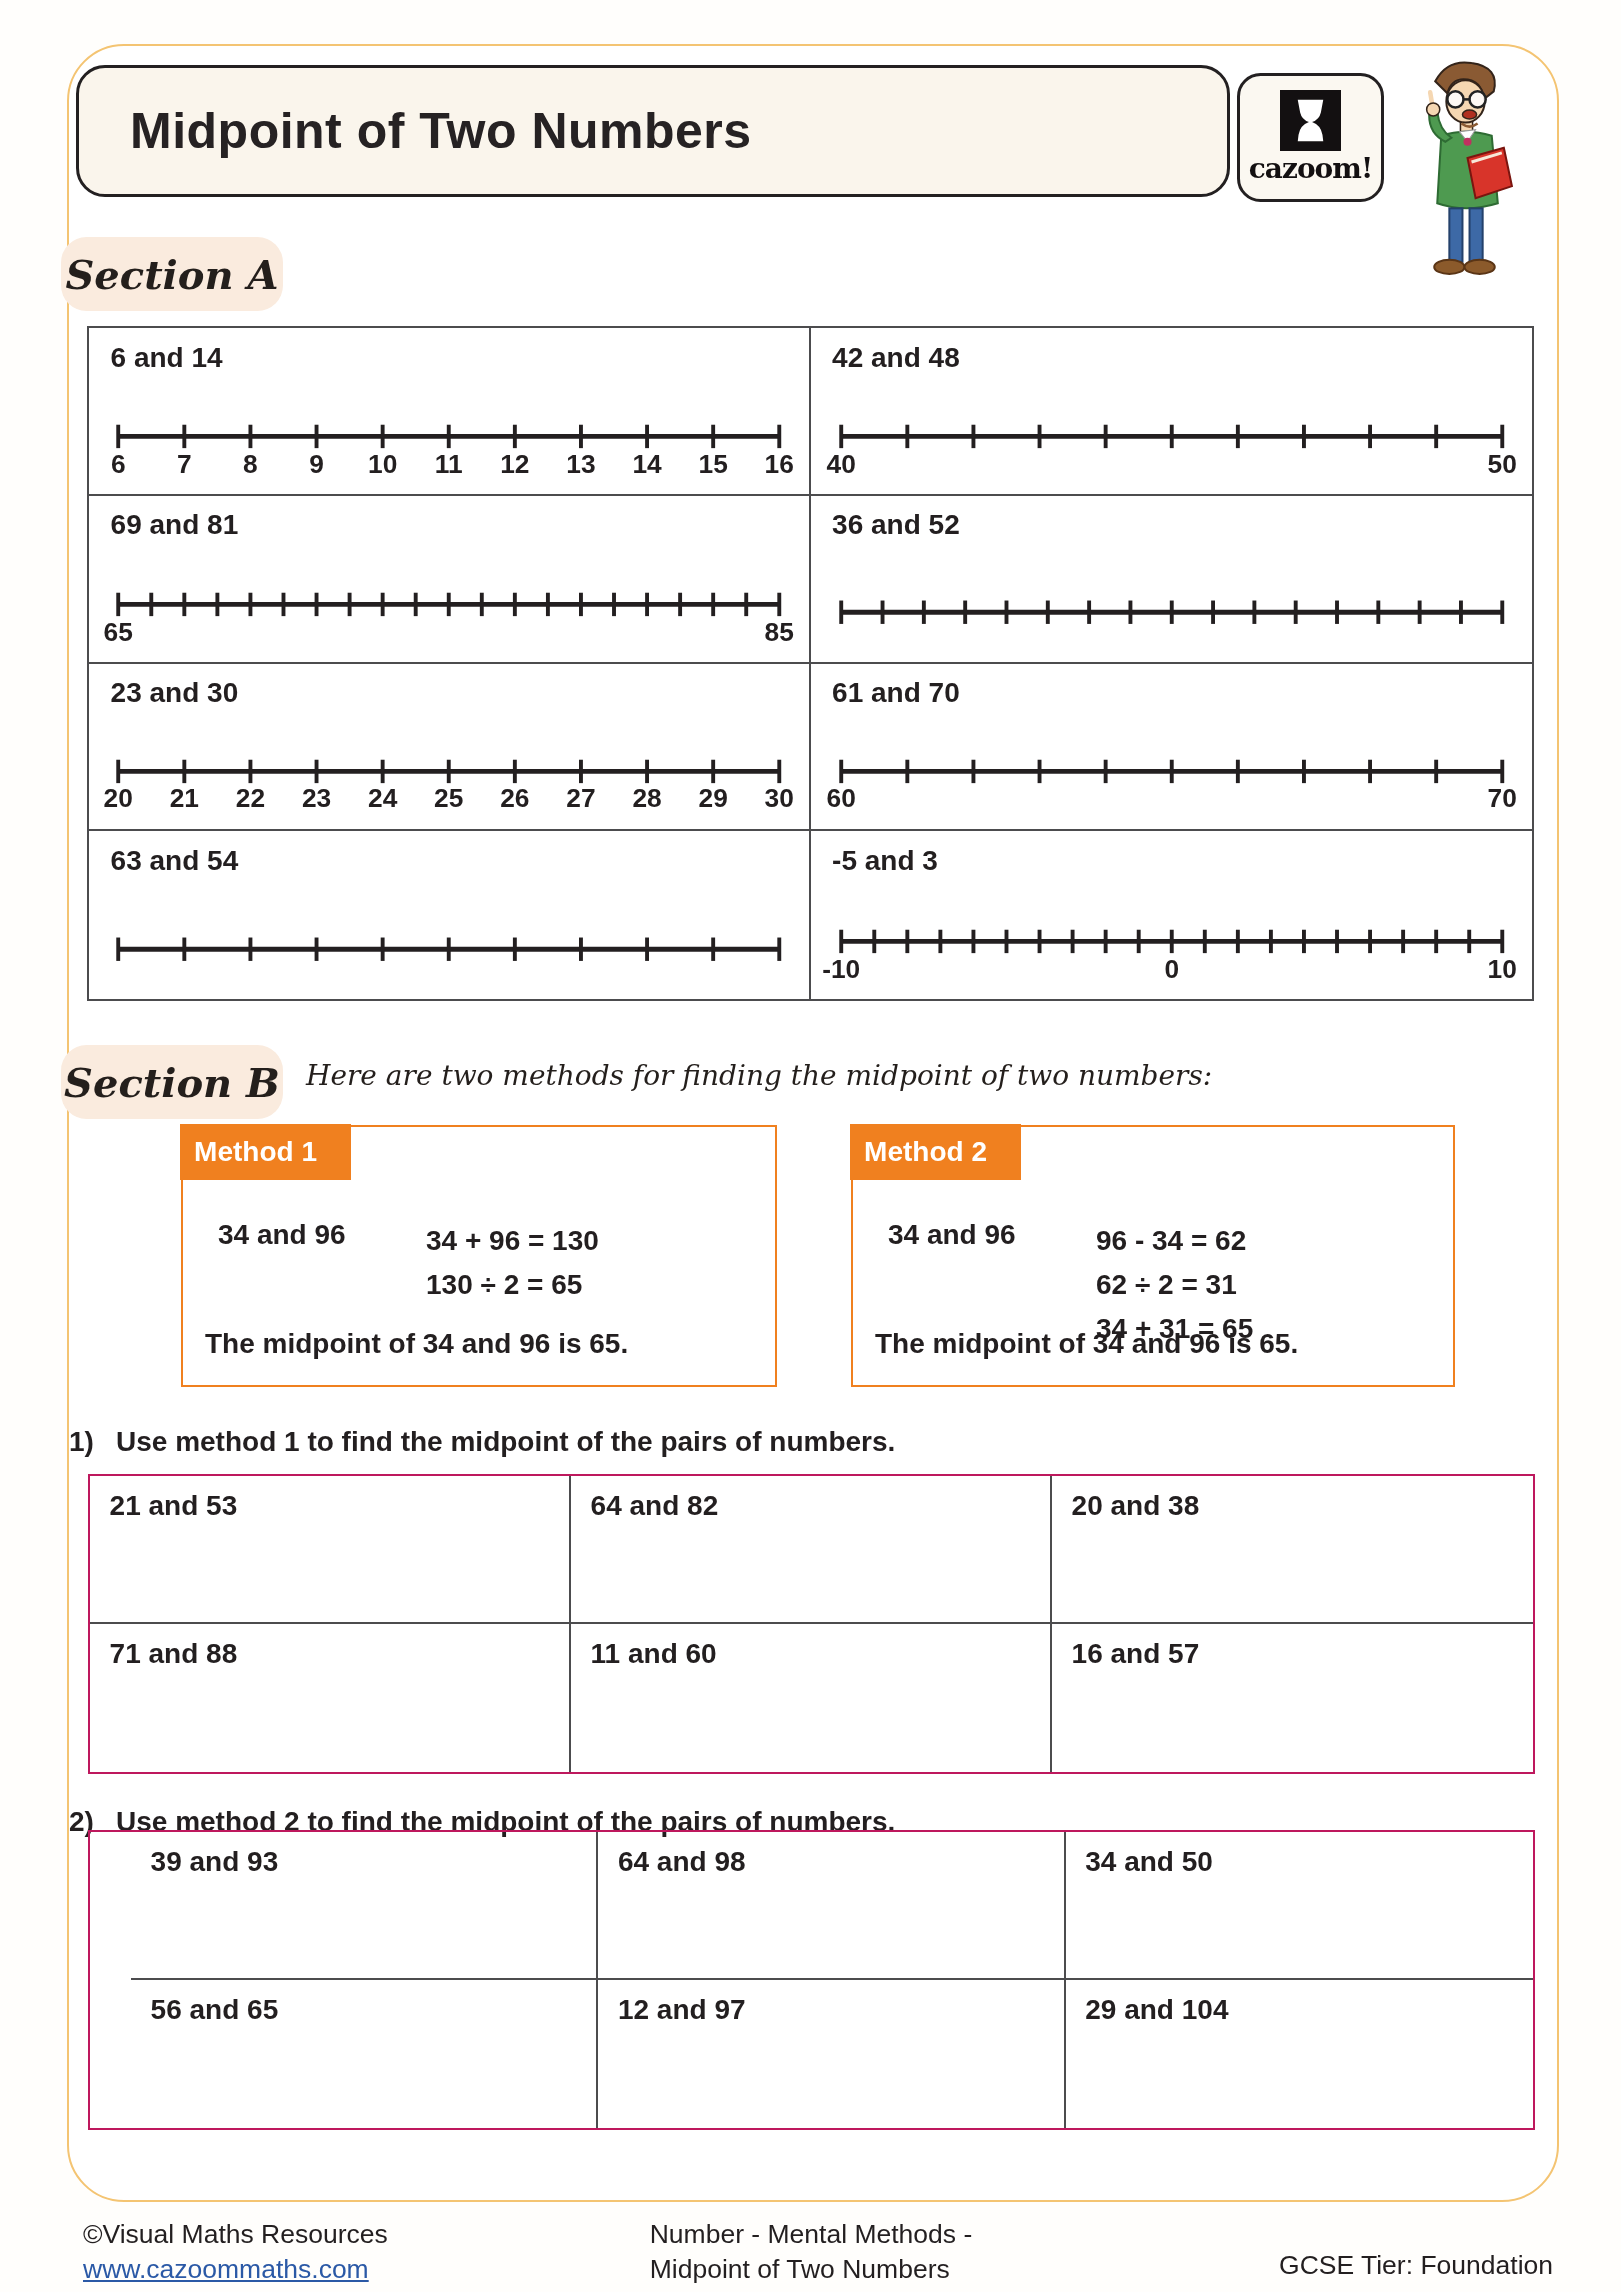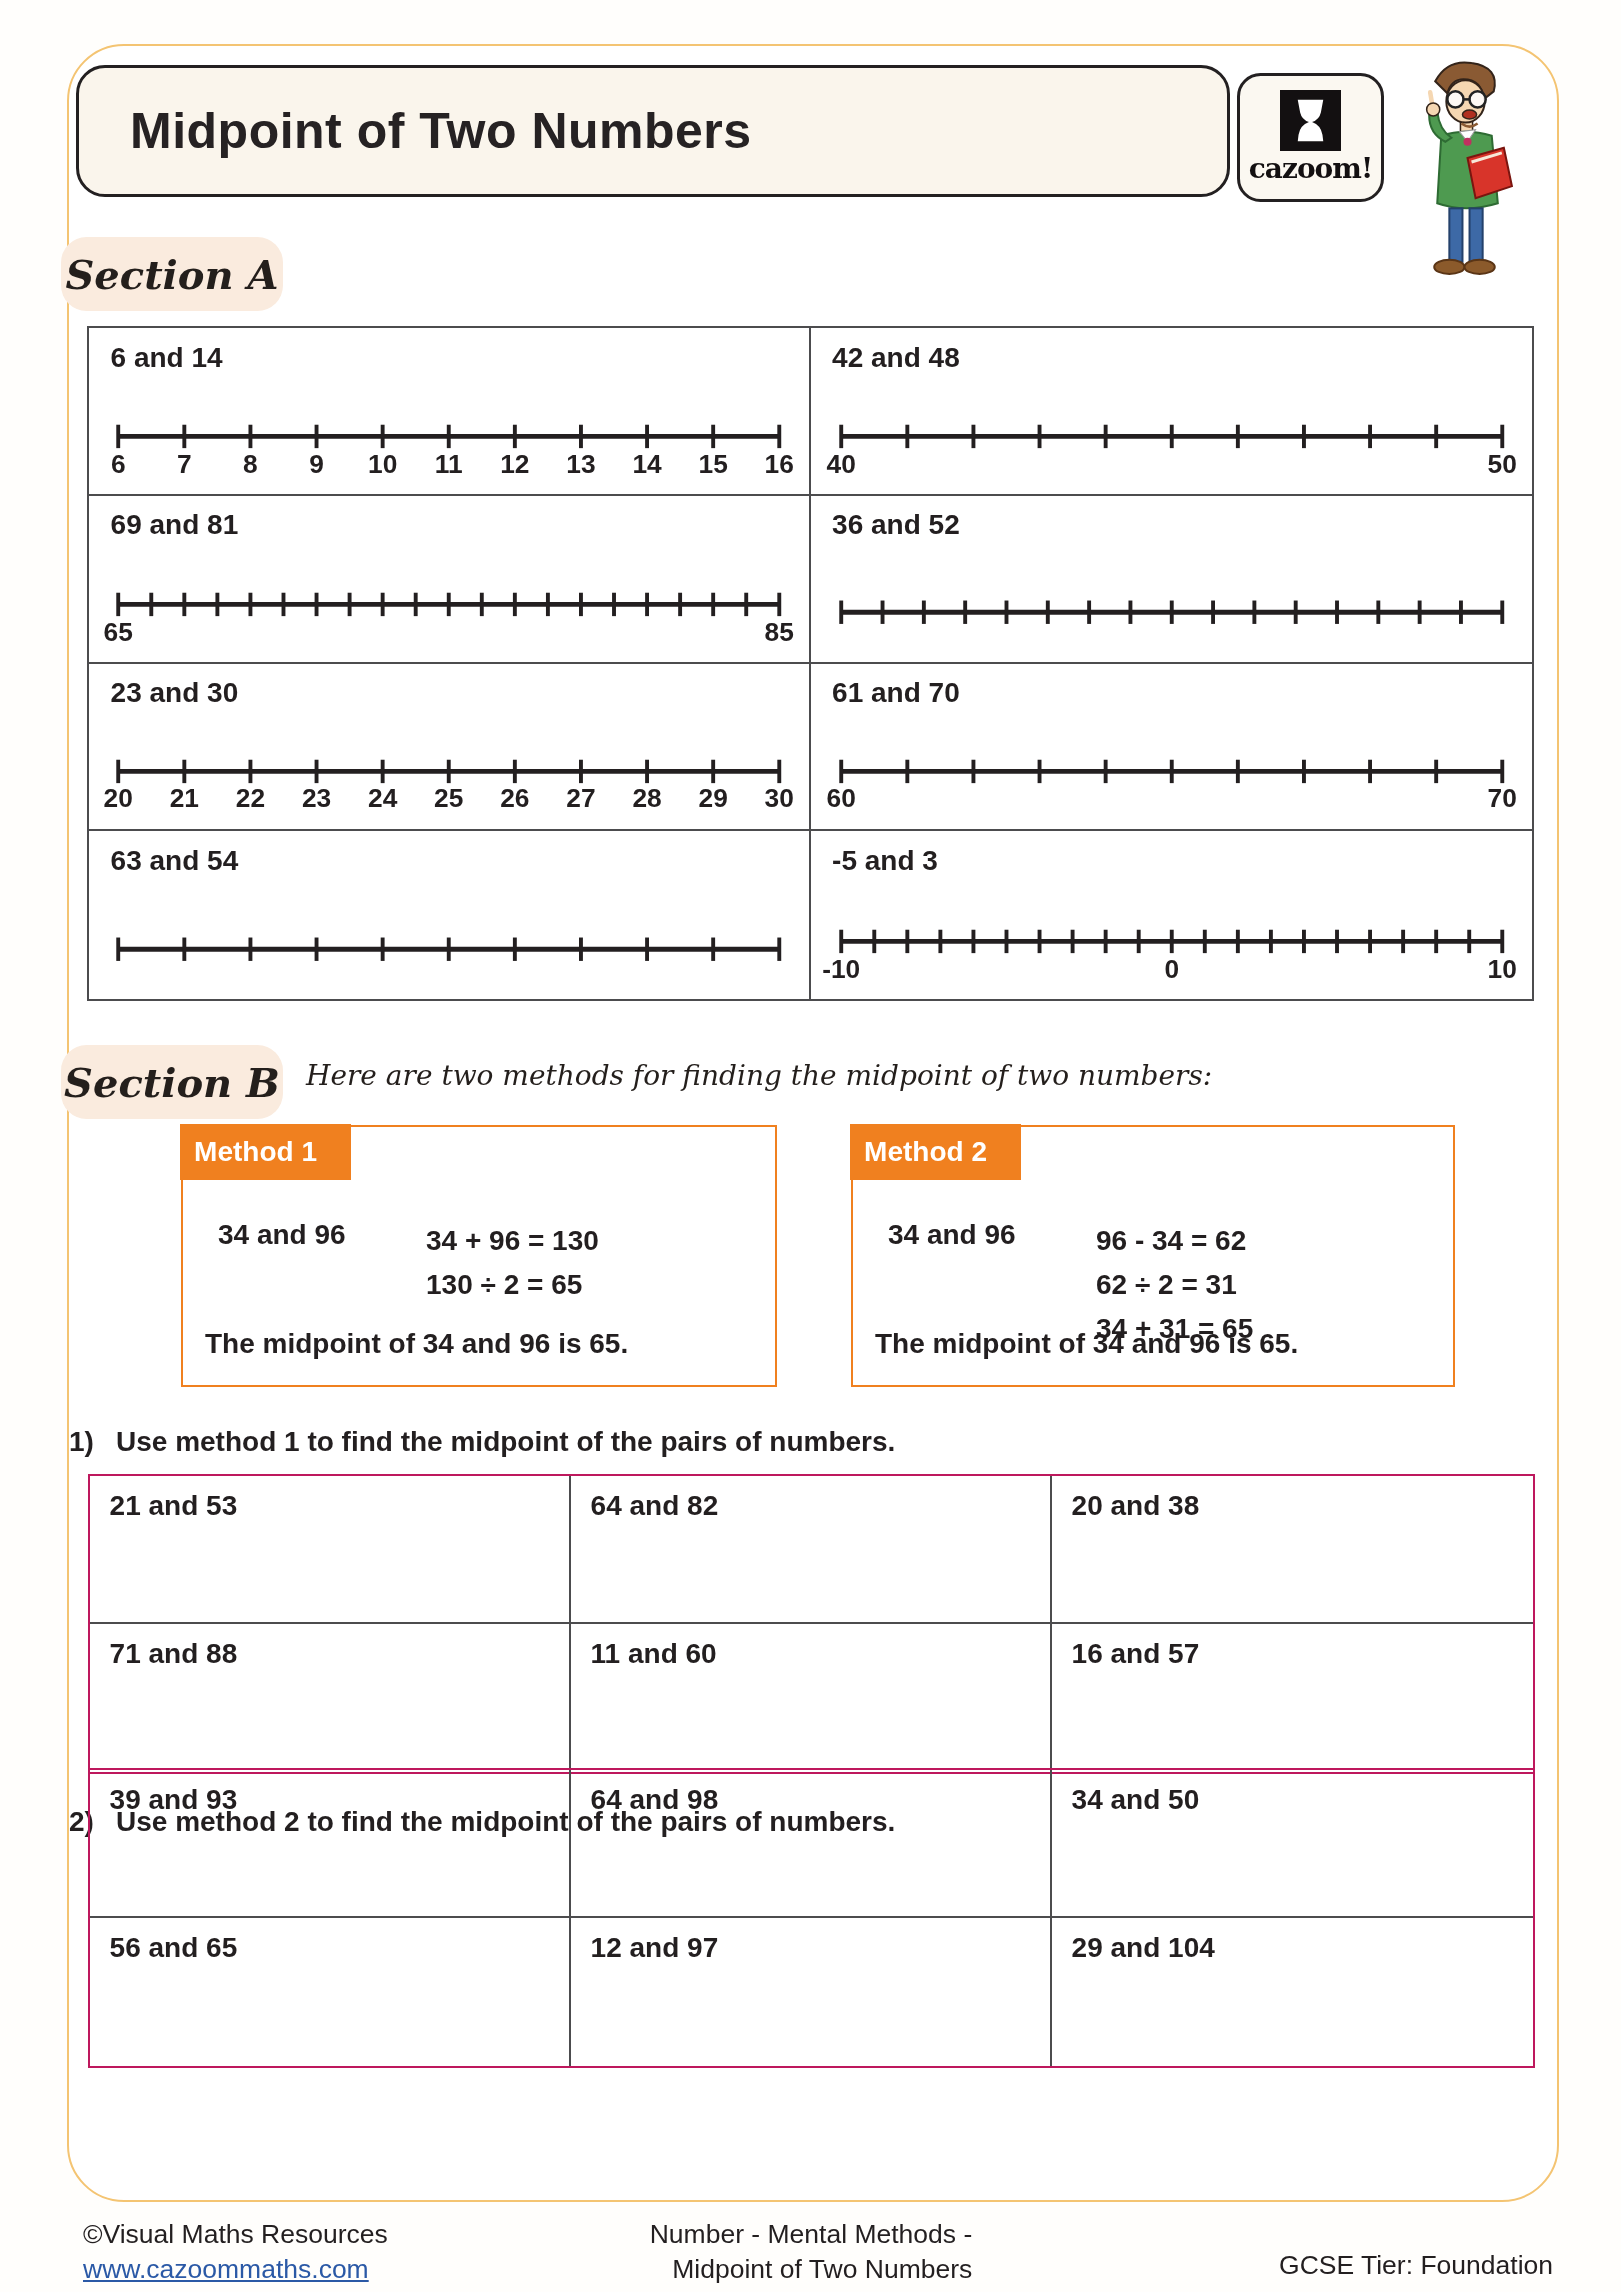--- a/index.html
+++ b/index.html
@@ -48,30 +48,30 @@
   .m-pair{position:absolute;left:35px;top:92px;font-weight:bold;font-size:28px;}
   .m-steps{position:absolute;left:243px;top:92px;font-weight:bold;font-size:28px;line-height:44px;}
   .m-conclusion{position:absolute;left:22px;bottom:25.5px;font-weight:bold;font-size:28px;}
   
   .q-head{position:absolute;left:69px;font-size:28px;font-weight:bold;color:#231F20;}
   .q-head .q-num{display:inline-block;width:47px;}
   .q1-head{top:1426px;} .q2-head{top:1806px;}
   .q-table{position:absolute;left:88px;width:1447px;height:300px;display:grid;
            grid-template-columns:1fr 1fr 1fr;grid-template-rows:1fr 1fr;
            border:2px solid #be185d;box-sizing:border-box;}
-  .q1-table{top:1474px;} .q2-table{top:1768px;}
+  .q1-table{top:1474px;} .q2-table{top:1830px;padding-left:41px;}
   .q-cell{border-right:2px solid #4C4C4E;border-bottom:2px solid #4C4C4E;
           padding:13.7px 0 0 19.6px;font-weight:bold;font-size:28px;box-sizing:border-box;}
   .q-cell:nth-child(3n){border-right:none;}
   .q-cell:nth-child(4),.q-cell:nth-child(5),.q-cell:nth-child(6){border-bottom:none;}
   
   .footer{position:absolute;left:67px;top:2217px;width:1488px;height:71px;font-size:26.5px;}
   .f-left{position:absolute;left:16px;top:0;line-height:35px;}
   .f-link{color:#2B59A6;text-decoration:underline;}
-  .f-center{position:absolute;left:50%;transform:translateX(-50%);text-align:right;line-height:35px;}
+  .f-center{position:absolute;left:50%;transform:translateX(-50%);text-align:left;line-height:35px;}
   .f-right{position:absolute;right:2px;top:33px;}
 </style>
 </head>
 <body>
 
 <div class="page">
   <div class="frame"></div>
 
   <div class="title-box">
     <h1>Midpoint of Two Numbers</h1>

